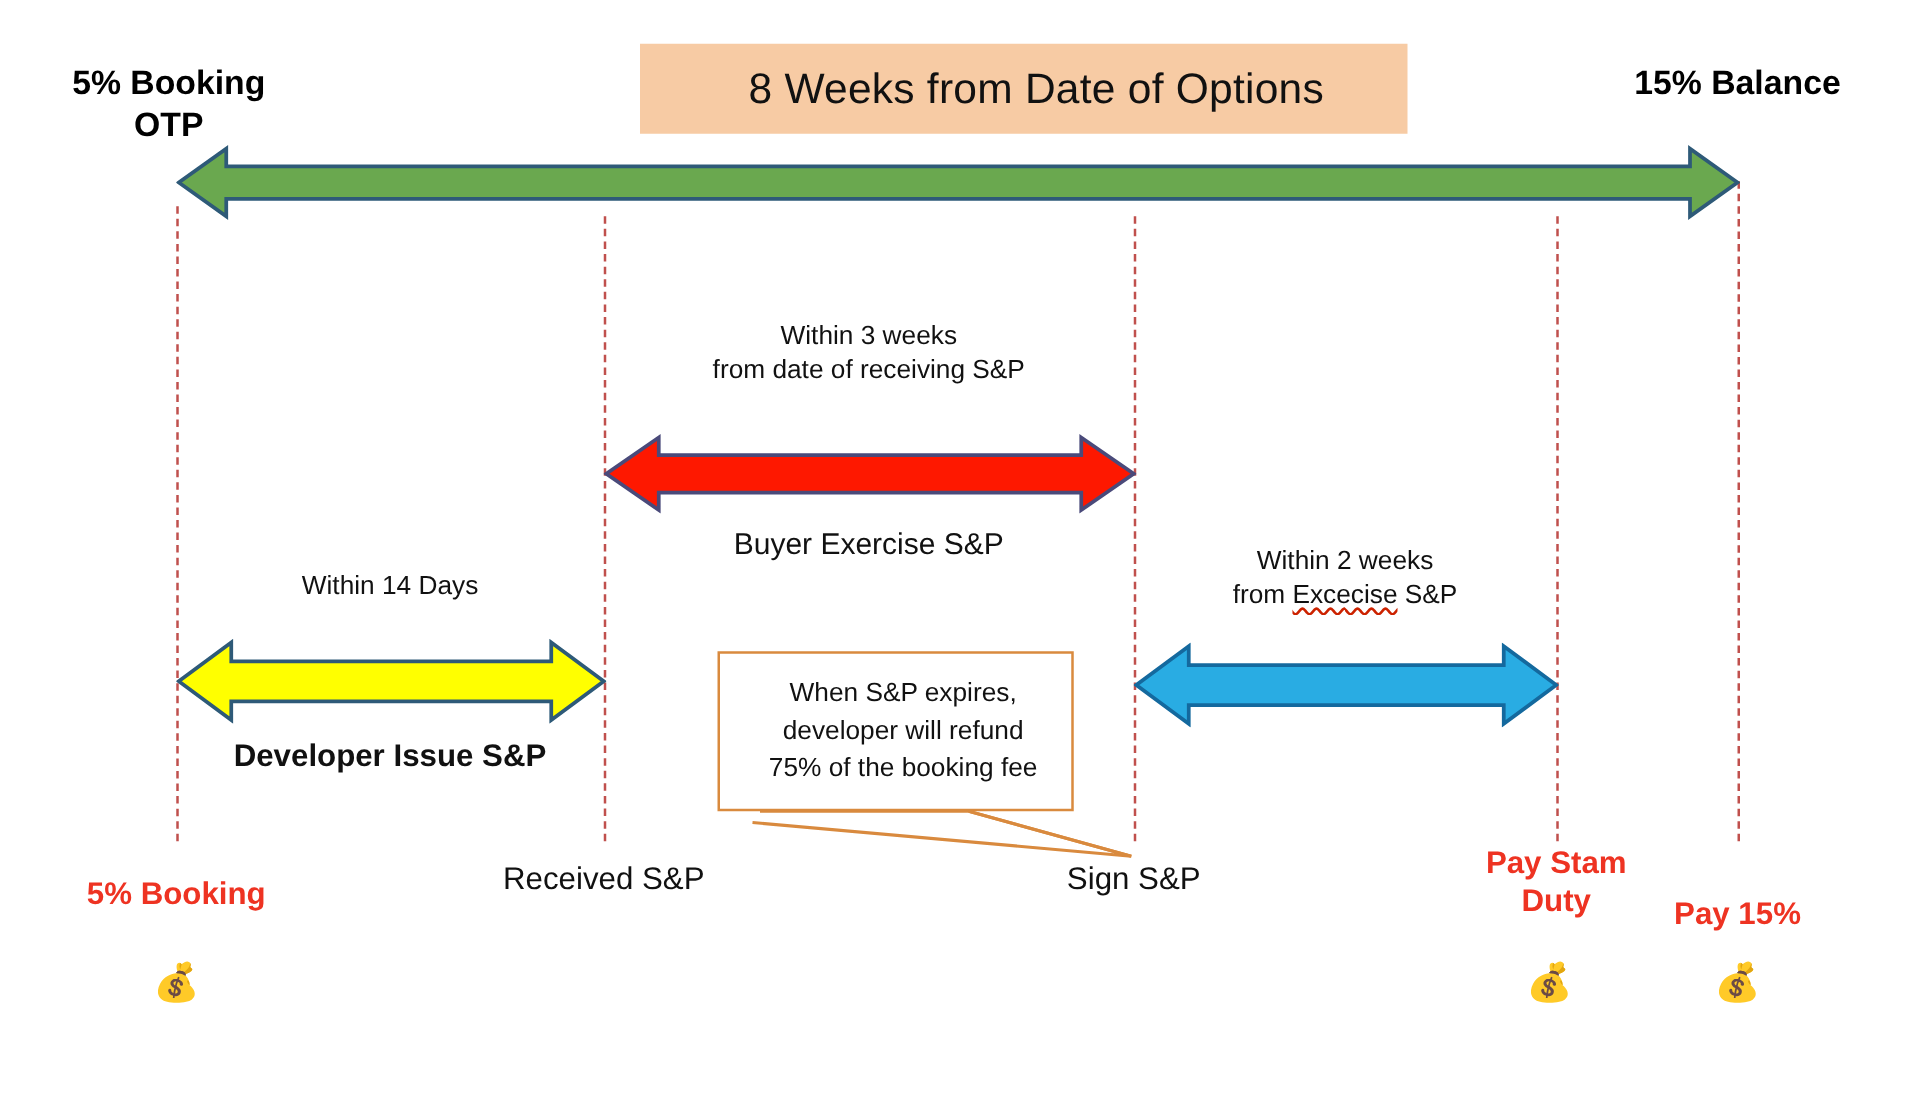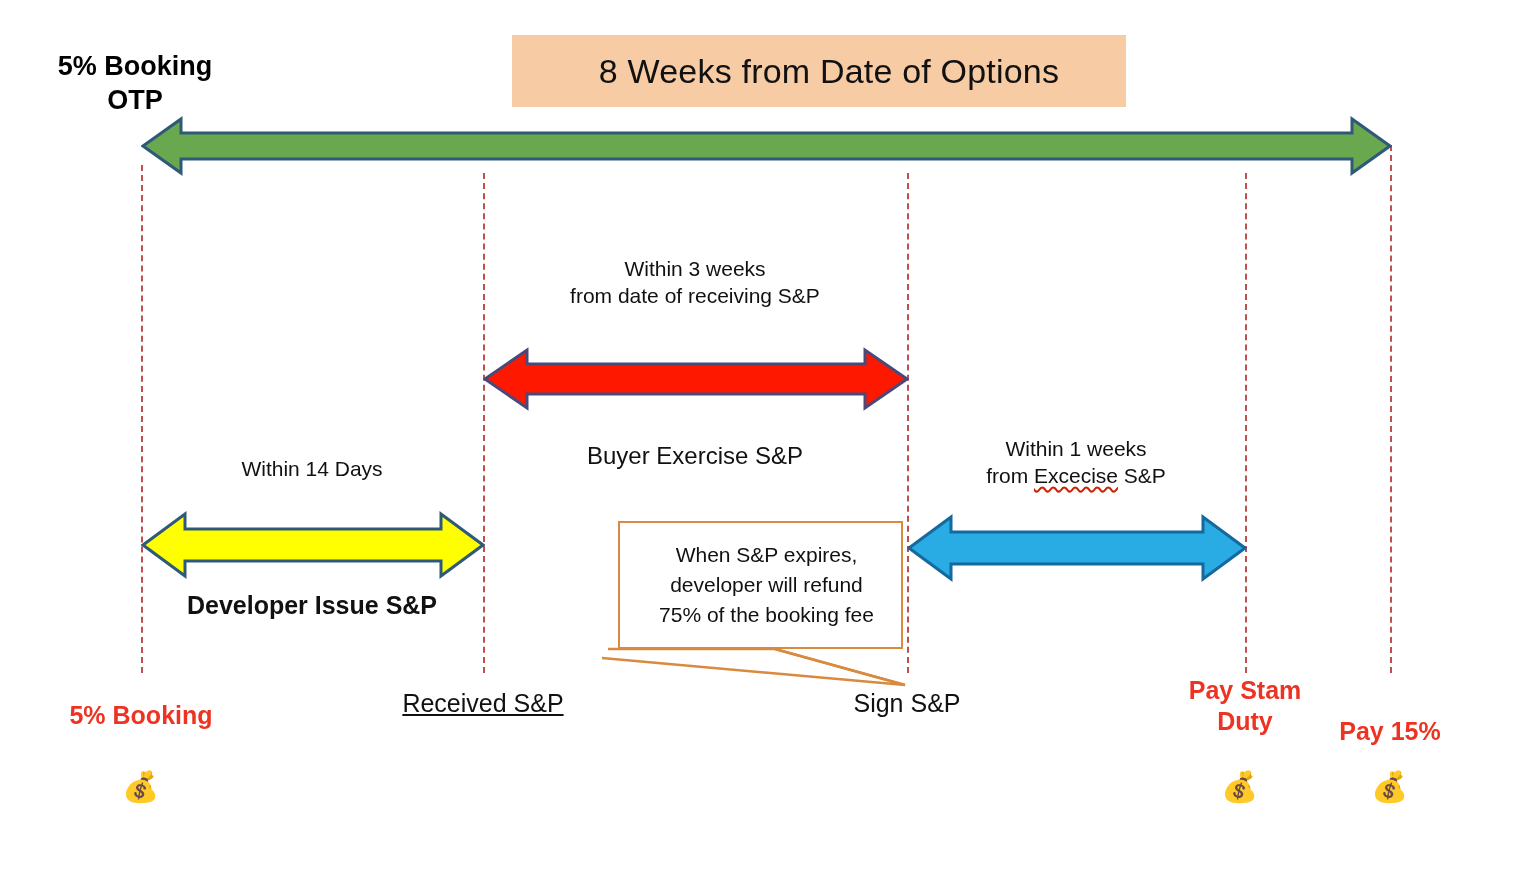--- a/index.html
+++ b/index.html
@@ -156,75 +156,76 @@
 
   <div class="vline" style="left:141px;  top:165px; height:508px;"></div>
   <div class="vline" style="left:483px;  top:173px; height:500px;"></div>
   <div class="vline" style="left:907px;  top:173px; height:500px;"></div>
   <div class="vline" style="left:1245px; top:173px; height:500px;"></div>
   <div class="vline" style="left:1390px; top:145px; height:528px;"></div>
 
   <div class="hdr-label" style="left:45px; top:50px; text-align:center; width:180px;">5% Booking
 OTP</div>
 
+  <div class="hdr-label" style="left:1285px; top:50px; width:210px; text-align:center;">15% Balance</div>
 
   <div class="title-box" style="left:512px; top:35px; width:614px; height:72px;">
     <span>8 Weeks from Date of Options</span>
   </div>
 
   <div class="arrow-wrap" style="left:141px; top:116px; width:1251px; height:60px;">
     <svg width="1251" height="60" viewBox="0 0 1251 60">
       <polygon points="2,30 40,3 40,17 1211,17 1211,3 1249,30 1211,57 1211,43 40,43 40,57" fill="#6aa84f" stroke="#2e5a78" stroke-width="3" stroke-linejoin="miter"></polygon>
     </svg>
   </div>
 
   <div class="caption small" style="left:483px; top:255px; width:424px;">Within 3 weeks
 from date of receiving S&amp;P</div>
 
   <div class="arrow-wrap" style="left:483px; top:347px; width:426px; height:64px;">
     <svg width="426" height="64" viewBox="0 0 426 64">
       <polygon points="2,32 44,3 44,17 382,17 382,3 424,32 382,61 382,47 44,47 44,61" fill="#fe1800" stroke="#4a4a7a" stroke-width="3" stroke-linejoin="miter"></polygon>
     </svg>
   </div>
 
-  <div class="caption mid" style="left:483px; top:420px; width:424px;margin-top:20px;">Buyer Exercise S&amp;P</div>
+  <div class="caption mid" style="left:483px; top:420px; width:424px;">Buyer Exercise S&amp;P</div>
 
   <div class="caption small" style="left:141px; top:455px; width:342px;">Within 14 Days</div>
 
   <div class="arrow-wrap" style="left:141px; top:511px; width:344px; height:68px;">
     <svg width="344" height="68" viewBox="0 0 344 68">
       <polygon points="2,34 44,3 44,18 300,18 300,3 342,34 300,65 300,50 44,50 44,65" fill="#ffff00" stroke="#2e5a78" stroke-width="3" stroke-linejoin="miter"></polygon>
     </svg>
   </div>
 
   <div class="caption bold-lbl" style="left:141px; top:590px; width:342px;">Developer Issue S&amp;P</div>
 
-  <div class="caption small" style="left:907px; top:435px; width:338px;"><span>Within 1 weeks</span><br><span>from </span><span class="squiggle">Excecise</span><span> S&amp;P</span></div>
+  <div class="caption small" style="left:907px; top:435px; width:338px;"><span>Within 2 weeks</span><br><span>from </span><span class="squiggle">Excecise</span><span> S&amp;P</span></div>
 
   <div class="arrow-wrap" style="left:907px; top:514px; width:340px; height:68px;">
     <svg width="340" height="68" viewBox="0 0 340 68">
       <polygon points="2,34 44,3 44,18 296,18 296,3 338,34 296,65 296,50 44,50 44,65" fill="#29ace3" stroke="#14699e" stroke-width="3" stroke-linejoin="miter"></polygon>
     </svg>
   </div>
 
-  <div class="callout" style="left:618px; top:521px; width:285px; height:128px;padding-left:12px;">
+  <div class="callout" style="left:574px; top:521px; width:285px; height:128px;padding-left:12px;">
     <span>When S&amp;P expires,
 developer will refund
 75% of the booking fee</span>
   </div>
   <div class="callout-tail" style="left:600px; top:640px; width:320px; height:50px;">
     <svg width="320" height="50" viewBox="0 0 320 50">
       <polyline points="8,9 175,9 305,45 2,18" fill="none" stroke="#d98a3e" stroke-width="2.5" stroke-linejoin="miter"></polyline>
       <polyline points="175,9 305,45" fill="none" stroke="#d98a3e" stroke-width="2.5"></polyline>
     </svg>
   </div>
 
   <div class="ms-label red" style="left:41px;  top:700px; width:200px;">5% Booking</div>
 
-  <div class="ms-label black" style="left:383px; top:688px; width:200px;text-decoration:underline;">Received S&amp;P</div>
+  <div class="ms-label black" style="left:383px; top:688px; width:200px;">Received S&amp;P</div>
 
   <div class="ms-label red" style="left:1155px; top:675px; width:180px;">Pay Stam
 Duty</div>
 
   <div class="ms-label black" style="left:807px; top:688px; width:200px;">Sign S&amp;P</div>
 
   <div class="ms-label red" style="left:1300px; top:700px; width:180px;margin-top:16px;">Pay 15%</div>
 
   <div class="moneybag" style="left:101px;  top:772px; width:80px;">💰</div>
   <div class="moneybag" style="left:1200px; top:772px; width:80px;">💰</div>

